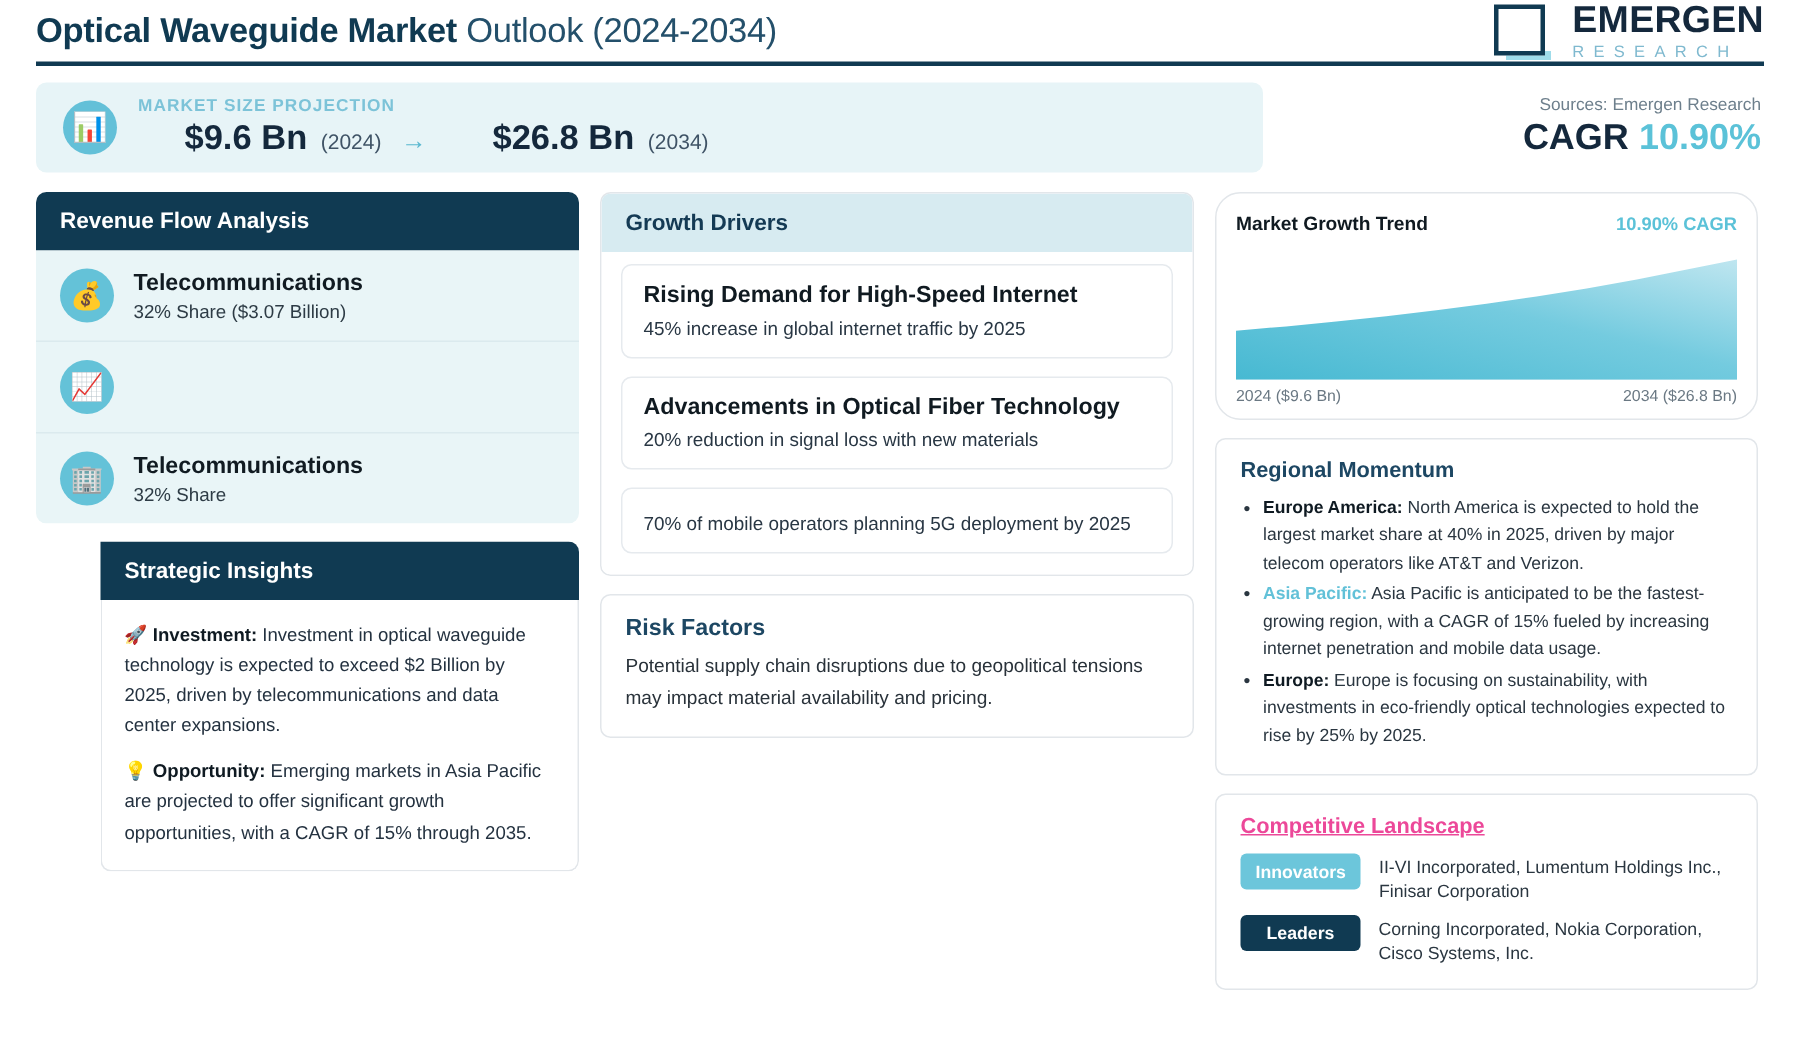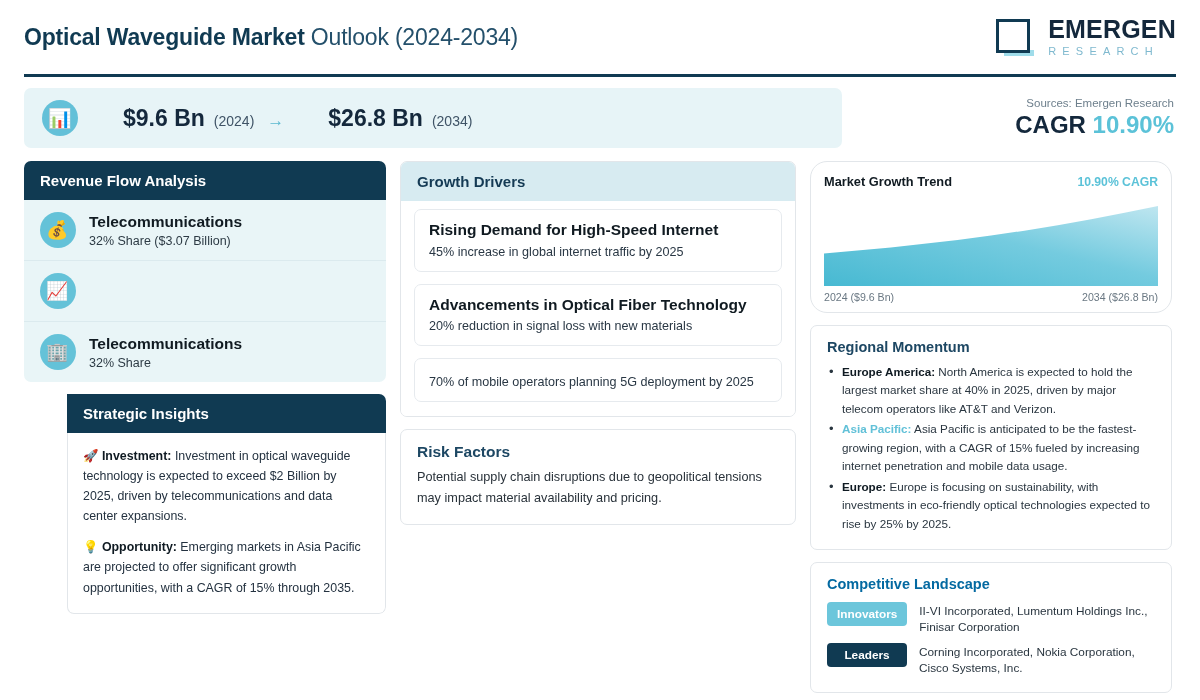--- a/index.html
+++ b/index.html
@@ -7,21 +7,21 @@
     width: 1200px; height: 700px;
     background: #ffffff;
     font-family: "Liberation Sans", sans-serif;
     color: #14283c;
     overflow: hidden;
   }
   .page { width: 1200px; height: 700px; position: relative; padding: 0 24px; }
 
   
   .header {
-    height: 77px;
+    height: 44px;
     display: flex; align-items: center; justify-content: space-between;
     border-bottom: 3px solid #103a52;
   }
   .title { font-size: 23px; color: #103a52; letter-spacing: -0.2px; white-space: nowrap; }
   .title .strong { font-weight: bold; }
   .title .light { font-weight: normal; color: #24506b; }
 
   .logo { display: flex; align-items: center; gap: 10px; }
   .logo-mark { width: 44px; height: 40px; position: relative; }
   .logo-mark .sq {
@@ -147,21 +147,21 @@
   .region-list li { position: relative; padding-left: 15px; font-size: 11.7px;
                     line-height: 1.58; color: #2a3640; margin-bottom: 2px; }
   .region-list li::before { content: "•"; position: absolute; left: 2px; top: -1px;
                             color: #2a3640; font-size: 13px; }
   .region-list b { color: #0f1a22; }
   .region-list .accent-label { color: #62c1d8; font-weight: bold; }
 
   
   .comp-card { background: #ffffff; border: 1px solid #e2e6ea; border-radius: 7px;
                padding: 13px 16px 15px; margin-top: 12px; }
-  .comp-title { font-size: 14.5px; font-weight: bold; color: #0369a1; margin-bottom: 10px; }
+  .comp-title { font-size: 14.5px; font-weight: bold; color: #ec4899; margin-bottom: 10px; text-decoration: underline; }
   .comp-row { display: flex; align-items: flex-start; gap: 12px; margin-bottom: 7px; }
   .comp-row:last-child { margin-bottom: 0; }
   .badge { flex: 0 0 auto; min-width: 80px; text-align: center;
            border-radius: 4px; color: #ffffff; font-size: 11.8px; font-weight: bold;
            padding: 5px 10px; }
   .badge-leaders { background: #103a52; }
   .badge-innovators { background: #6cc6db; }
   .comp-text { font-size: 11.8px; line-height: 1.35; color: #2a3640; padding-top: 2px; }
 </style>
 </head>
@@ -184,20 +184,21 @@
         <div class="logo-name">EMERGEN</div>
         <div class="logo-sub">RESEARCH</div>
       </div>
     </div>
   </div>
 
   <div class="banner-row">
     <div class="banner">
       <div class="banner-icon">📊</div>
       <div>
+        <div class="banner-label">MARKET SIZE PROJECTION</div>
         <div class="banner-figures">
           <span class="fig-big">$9.6 Bn</span>
           <span class="fig-yr">(2024)</span>
           <span class="fig-arrow">→</span>
           <span class="fig-big">$26.8 Bn</span>
           <span class="fig-yr">(2034)</span>
         </div>
       </div>
     </div>
     <div class="banner-right">

